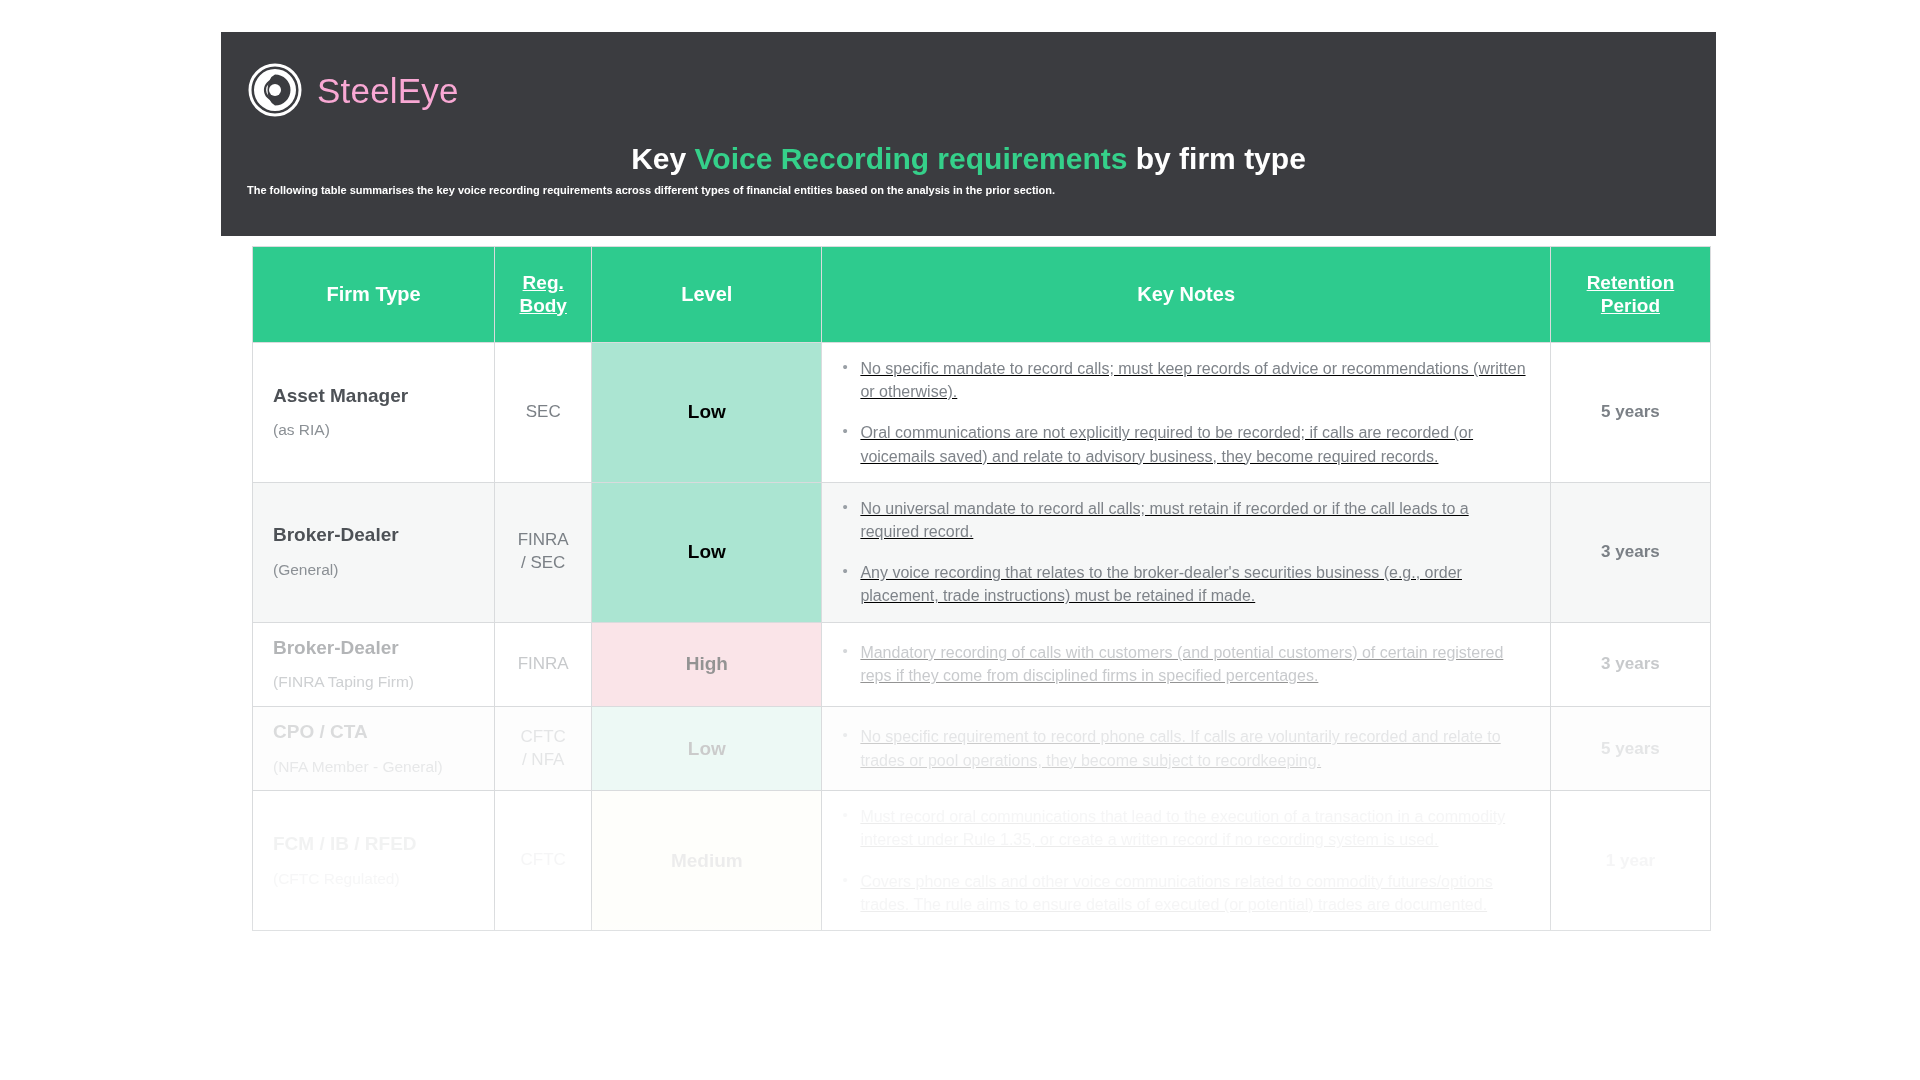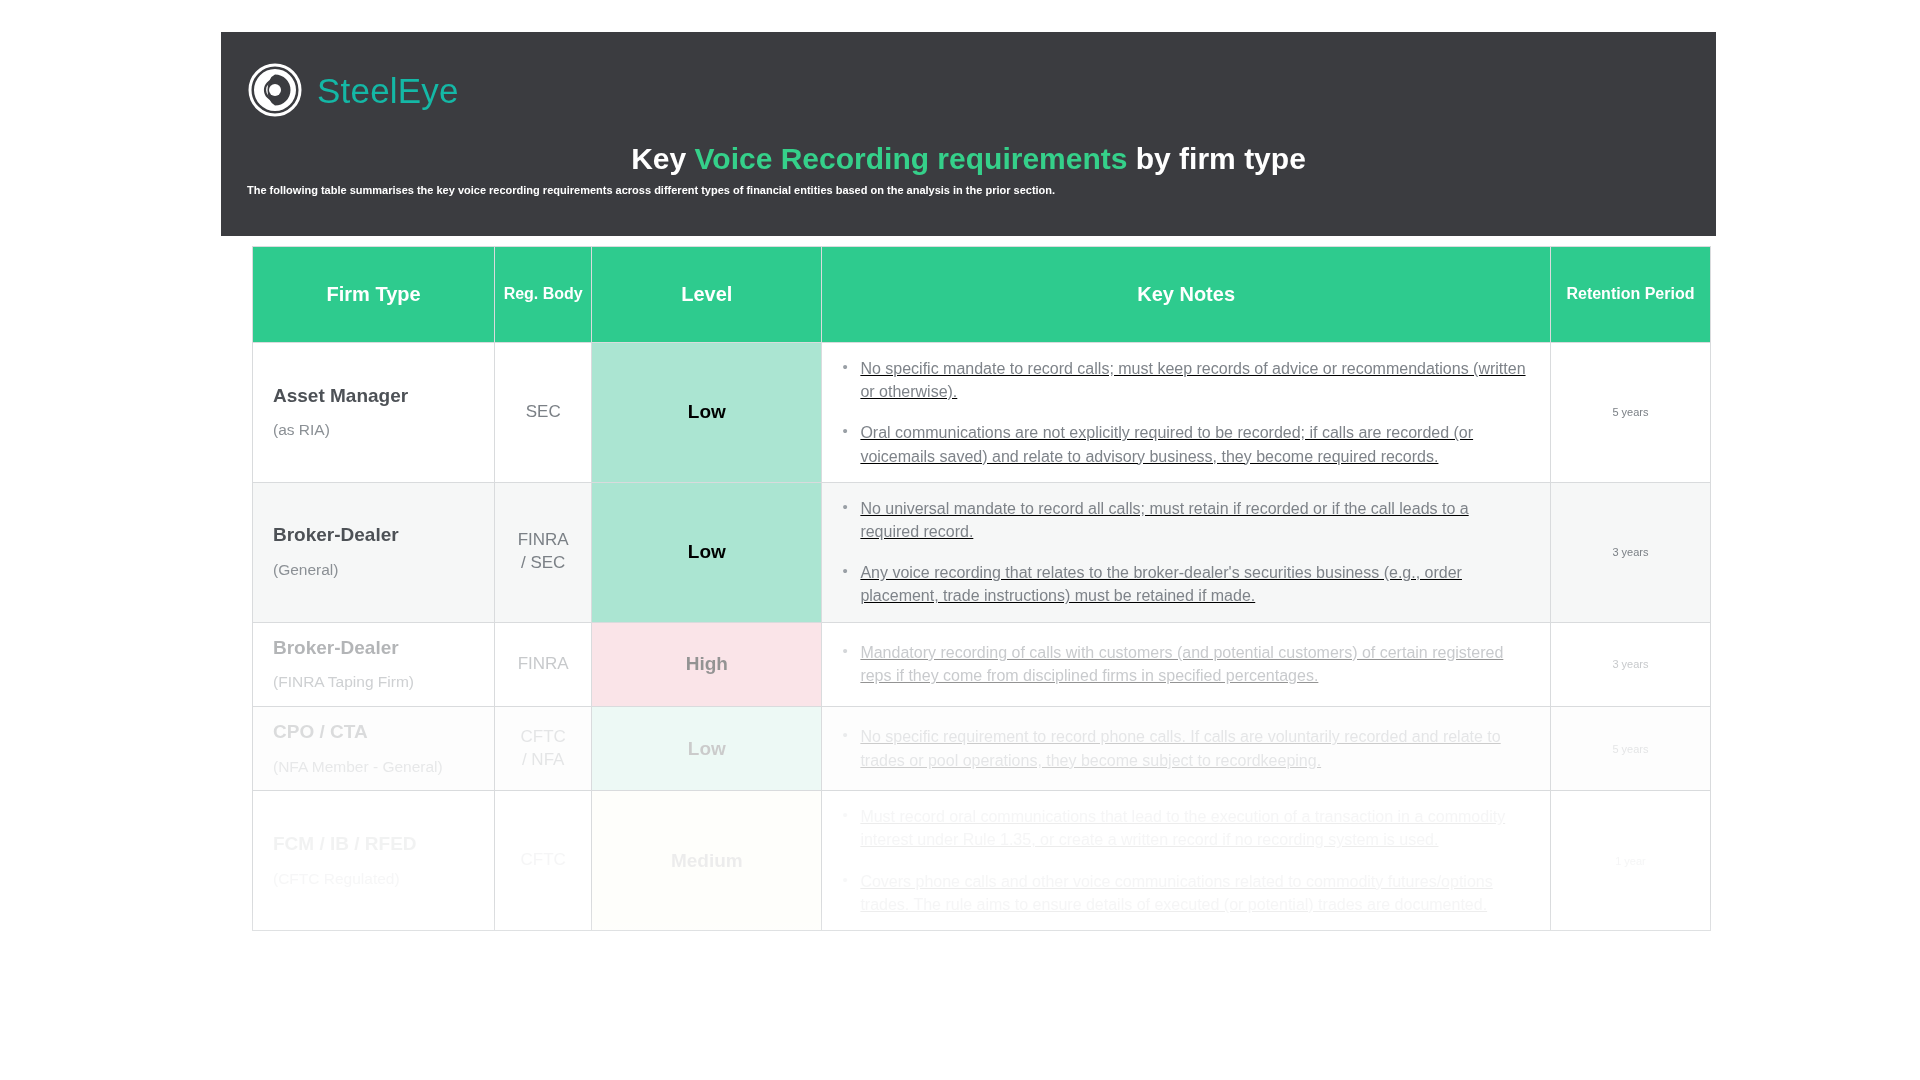--- a/index.html
+++ b/index.html
@@ -37,21 +37,21 @@
     gap: 14px;
     height: 68px;
   }
   .logo-mark {
     width: 56px;
     height: 56px;
     flex: 0 0 56px;
     display: block;
   }
   .logo-word {
-    color: #14b8a6;
+    color: #f9a8d4;
     font-size: 35px;
     font-weight: 400;
     letter-spacing: 0.2px;
     line-height: 1;
     white-space: nowrap;
   }
 
   .hero-title {
     margin-top: 18px;
     font-size: 30px;
@@ -94,21 +94,21 @@
     background: #2ecb8e;
     color: #ffffff;
     font-size: 20px;
     font-weight: 700;
     text-align: center;
     padding: 14px 6px;
     height: 96px;
     border-color: #2ecb8e;
     line-height: 1.18;
   }
-  thead th.th-narrow { font-size: 16px; }
+  thead th.th-narrow { font-size: 19px; text-decoration: underline; }
 
   
   .col-firm  { width: 242px; }
   .col-reg   { width: 97px; }
   .col-level { width: 230px; }
   .col-notes { width: 728px; }
   .col-ret   { width: 160px; }
 
   tbody tr.r-alt td { background: #f6f7f7; }
   tbody tr td { background: #ffffff; }
@@ -167,22 +167,23 @@
     content: "•";
     position: absolute;
     left: -18px;
     top: -1px;
     color: #9aa0a6;
     font-size: 15px;
   }
 
   td.c-ret {
     text-align: center;
-    font-size: 11px;
+    font-size: 17px;
     color: #7b8086;
+    font-weight: bold;
   }
 
   
   tbody tr.fade-1 { opacity: 0.42; }
   tbody tr.fade-2 { opacity: 0.20; }
   tbody tr.fade-3 { opacity: 0.07; }
 
   
   .bottom-veil {
     position: absolute;

